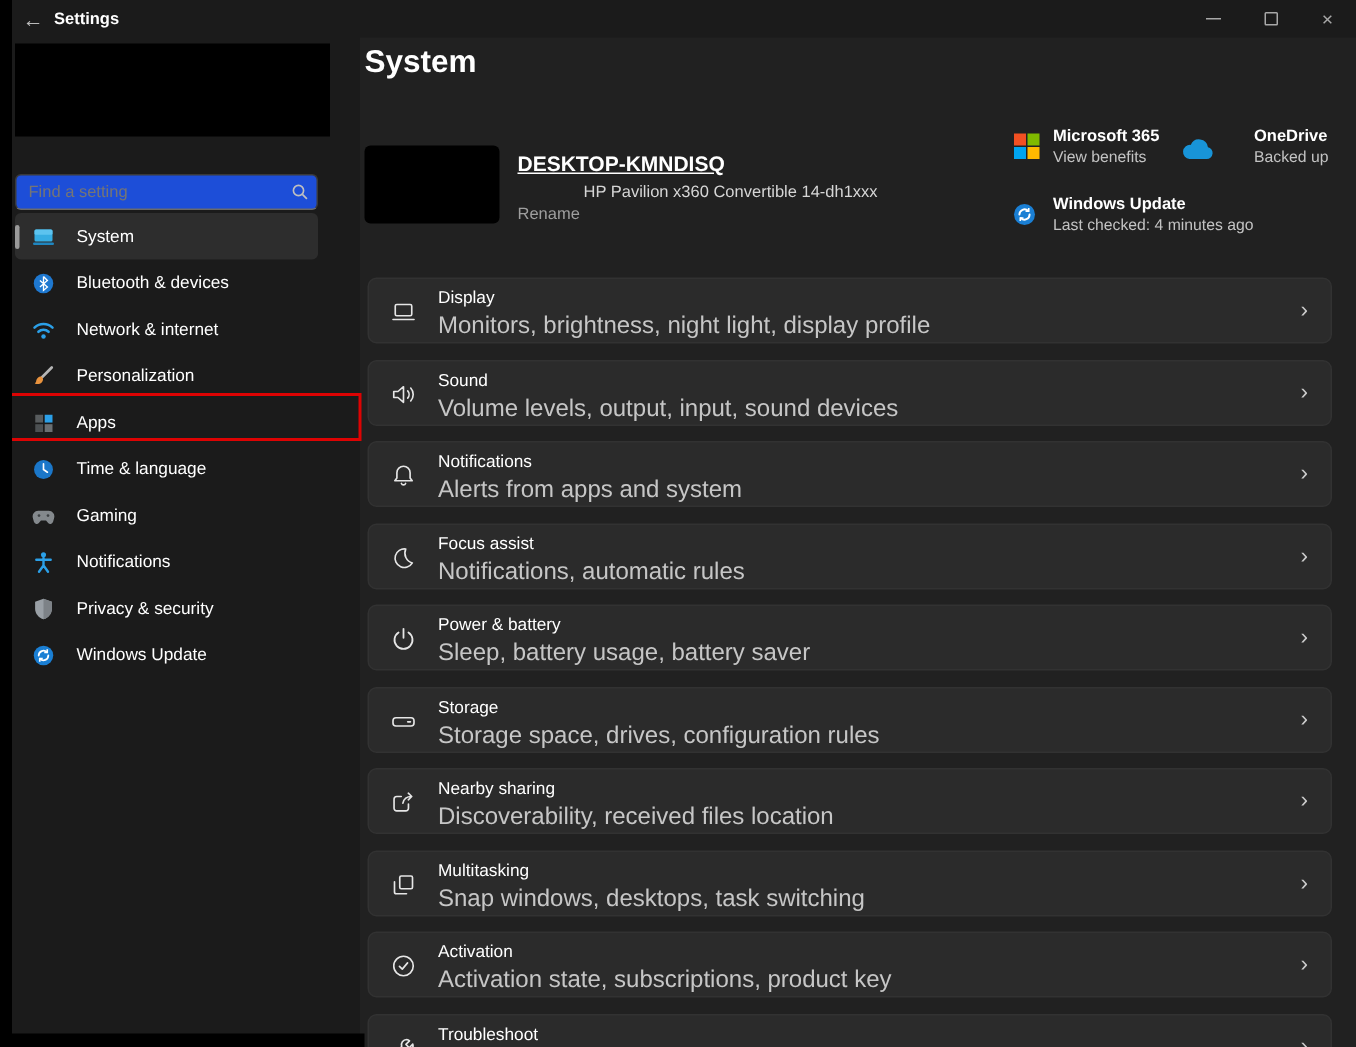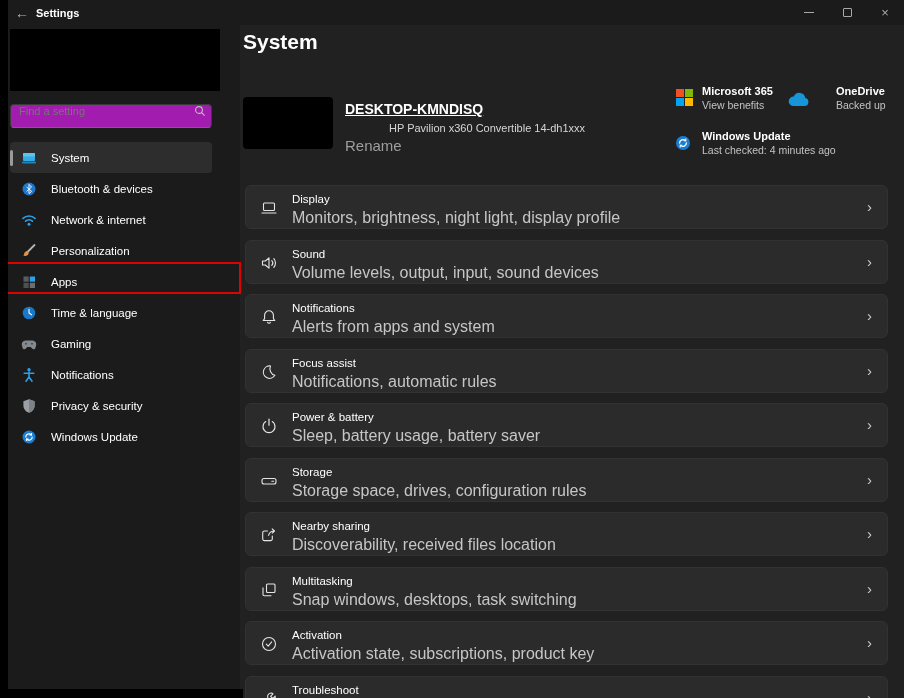--- a/index.html
+++ b/index.html
@@ -14,43 +14,43 @@
               font-size:14px; text-align:center; line-height:20px; cursor:default; }
   .tb-title { position:absolute; left:36px; top:7px; font-size:11px; font-weight:bold; color:#fff; }
   .tb-controls { position:absolute; right:0; top:0; height:25px; display:flex; }
   .tb-btn { width:38px; height:25px; display:flex; align-items:center; justify-content:center; color:#a8a8a8; }
   .min-glyph { width:10px; height:1px; background:#a8a8a8; }
   .max-glyph { width:9px; height:9px; border:1px solid #a8a8a8; border-radius:1px; }
   .close-glyph { font-size:13px; line-height:1; }
 
   
   .redacted-user { position:absolute; left:10px; top:29px; width:210px; height:62px; background:#000; }
-  .search-box { position:absolute; left:10px; top:104px; width:202px; height:24px; background:#a21caf;
+  .search-box { position:absolute; left:10px; top:116px; width:202px; height:24px; background:#1d4ed8;
                 border:1px solid #3a3a3a; border-bottom-color:#6b6b6b; border-radius:4px;
-                display:flex; align-items:flex-start; }
+                display:flex; align-items:center; }
   .search-box input { flex:1; background:transparent; border:none; outline:none; color:#cdcdcd;
                       font-size:11px; padding:0 8px; font-family:inherit; }
   .search-icon { width:22px; color:#c0c0c0; display:flex; justify-content:center; }
   .nav { position:absolute; left:10px; top:142px; width:202px; }
   .nav-item { position:relative; height:31px; display:flex; align-items:center; border-radius:4px;
               color:#fff; font-size:11.5px; }
   .nav-item.selected { background:#2d2d2d; }
   .nav-item .pill { position:absolute; left:0; top:7.5px; width:3px; height:16px; border-radius:2px;
                     background:#9a9a9a; display:none; }
   .nav-item.selected .pill { display:block; }
   .nav-ic { width:16px; height:16px; margin-left:11px; margin-right:14px; flex:none; }
   .apps-highlight { position:absolute; left:3px; top:262px; width:238px; height:32px;
                     border:2px solid #dd0303; }
 
   
   .page-title { position:absolute; left:243px; top:30px; font-size:21px; font-weight:600; color:#fff; }
   .device-img { position:absolute; left:243px; top:97px; width:90px; height:52px; background:#000; border-radius:4px; }
   .device-name { position:absolute; left:345px; top:101px; font-size:14px; font-weight:bold; color:#fff;text-decoration:underline; }
   .device-model { position:absolute; left:345px; top:122px; font-size:11px; color:#d6d6d6;padding-left:44px; }
-  .device-rename { position:absolute; left:345px; top:137px; font-size:15px; color:#9e9e9e; }
+  .device-rename { position:absolute; left:345px; top:137px; font-size:11px; color:#9e9e9e; }
 
   
   .status { position:absolute; font-size:11px; color:#fff; }
   .status .t { font-weight:bold; }
   .status .s { font-size:10.5px; color:#c3c3c3; margin-top:2px; }
   .ms-logo { position:absolute; left:676px; top:89px; width:18px; height:18px; display:grid;
              grid-template-columns:8px 8px; grid-template-rows:8px 8px; gap:1px; }
   .ms-logo i { display:block; }
   .od-icon { position:absolute; left:787px; top:92px; }
   .wu-icon { position:absolute; left:675px; top:135px; width:16px; height:16px; }

